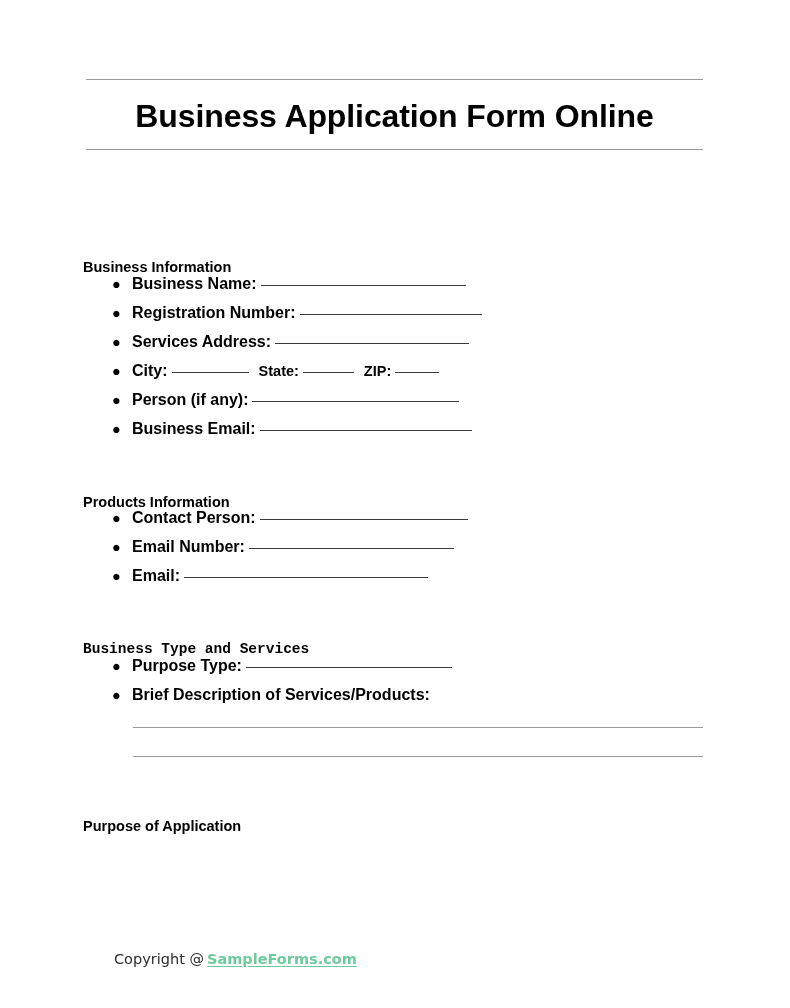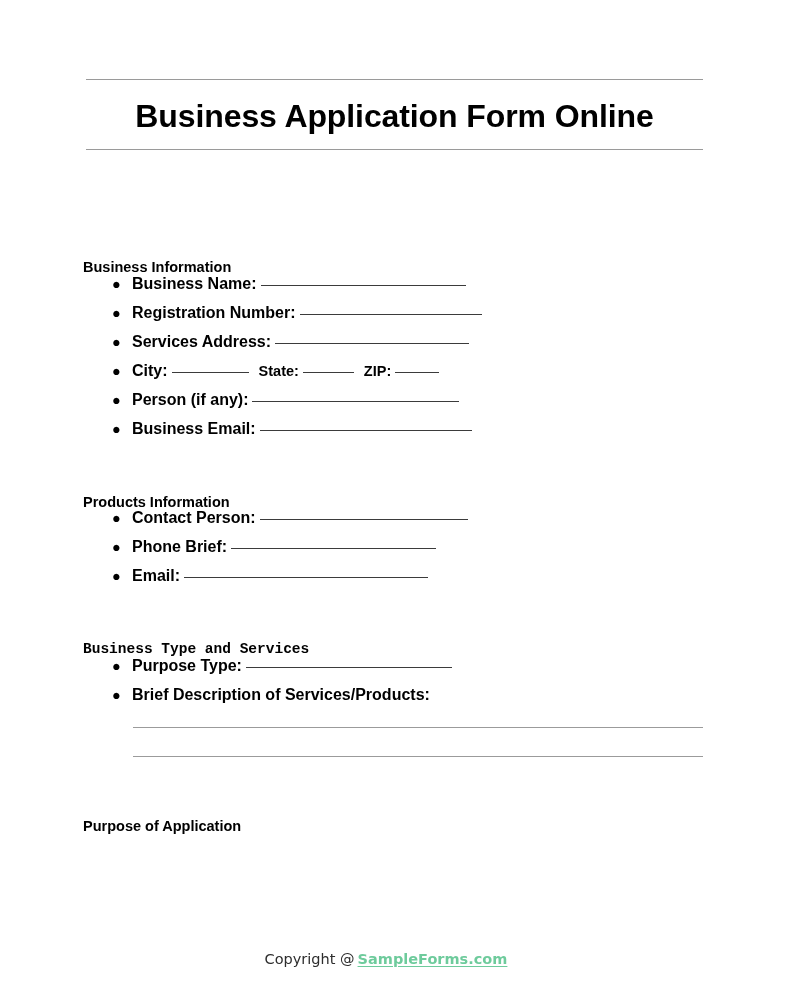--- a/index.html
+++ b/index.html
@@ -112,21 +112,20 @@
     height: 0;
     border-top: 1px solid #9b9b9b;
   }
 
   
   .footer {
     position: absolute;
     left: 0;
     top: 951px;
     width: 658px;
-    text-align: center;
     font-size: 15px;
     line-height: 1;
     padding-left: 114px;
     box-sizing: border-box;
   }
   .footer-text {
     color: #2d2d2d;
     font-family: "DejaVu Sans", sans-serif;
     font-size: 14.5px;
   }
@@ -188,21 +187,21 @@
         <span class="rule-fill" style="width: 212px;"></span>
       </div>
       <div class="section-heading" style="top: 467px;">Products Information</div>
       <div class="field-row" style="top: 510px;">
         <span class="bullet">●</span>
         <span class="field-label">Contact Person:</span>
         <span class="rule-fill" style="width: 208px;"></span>
       </div>
       <div class="field-row" style="top: 539px;">
         <span class="bullet">●</span>
-        <span class="field-label">Phone Brief:</span>
+        <span class="field-label">Email Number:</span>
         <span class="rule-fill" style="width: 205px;"></span>
       </div>
       <div class="field-row" style="top: 568px;">
         <span class="bullet">●</span>
         <span class="field-label">Email:</span>
         <span class="rule-fill" style="width: 244px;"></span>
       </div>
       <div class="section-heading" style="top: 614px; font-family: Liberation Mono, monospace;">Business Type and Services</div>
       <div class="field-row" style="top: 658px;">
         <span class="bullet">●</span>

